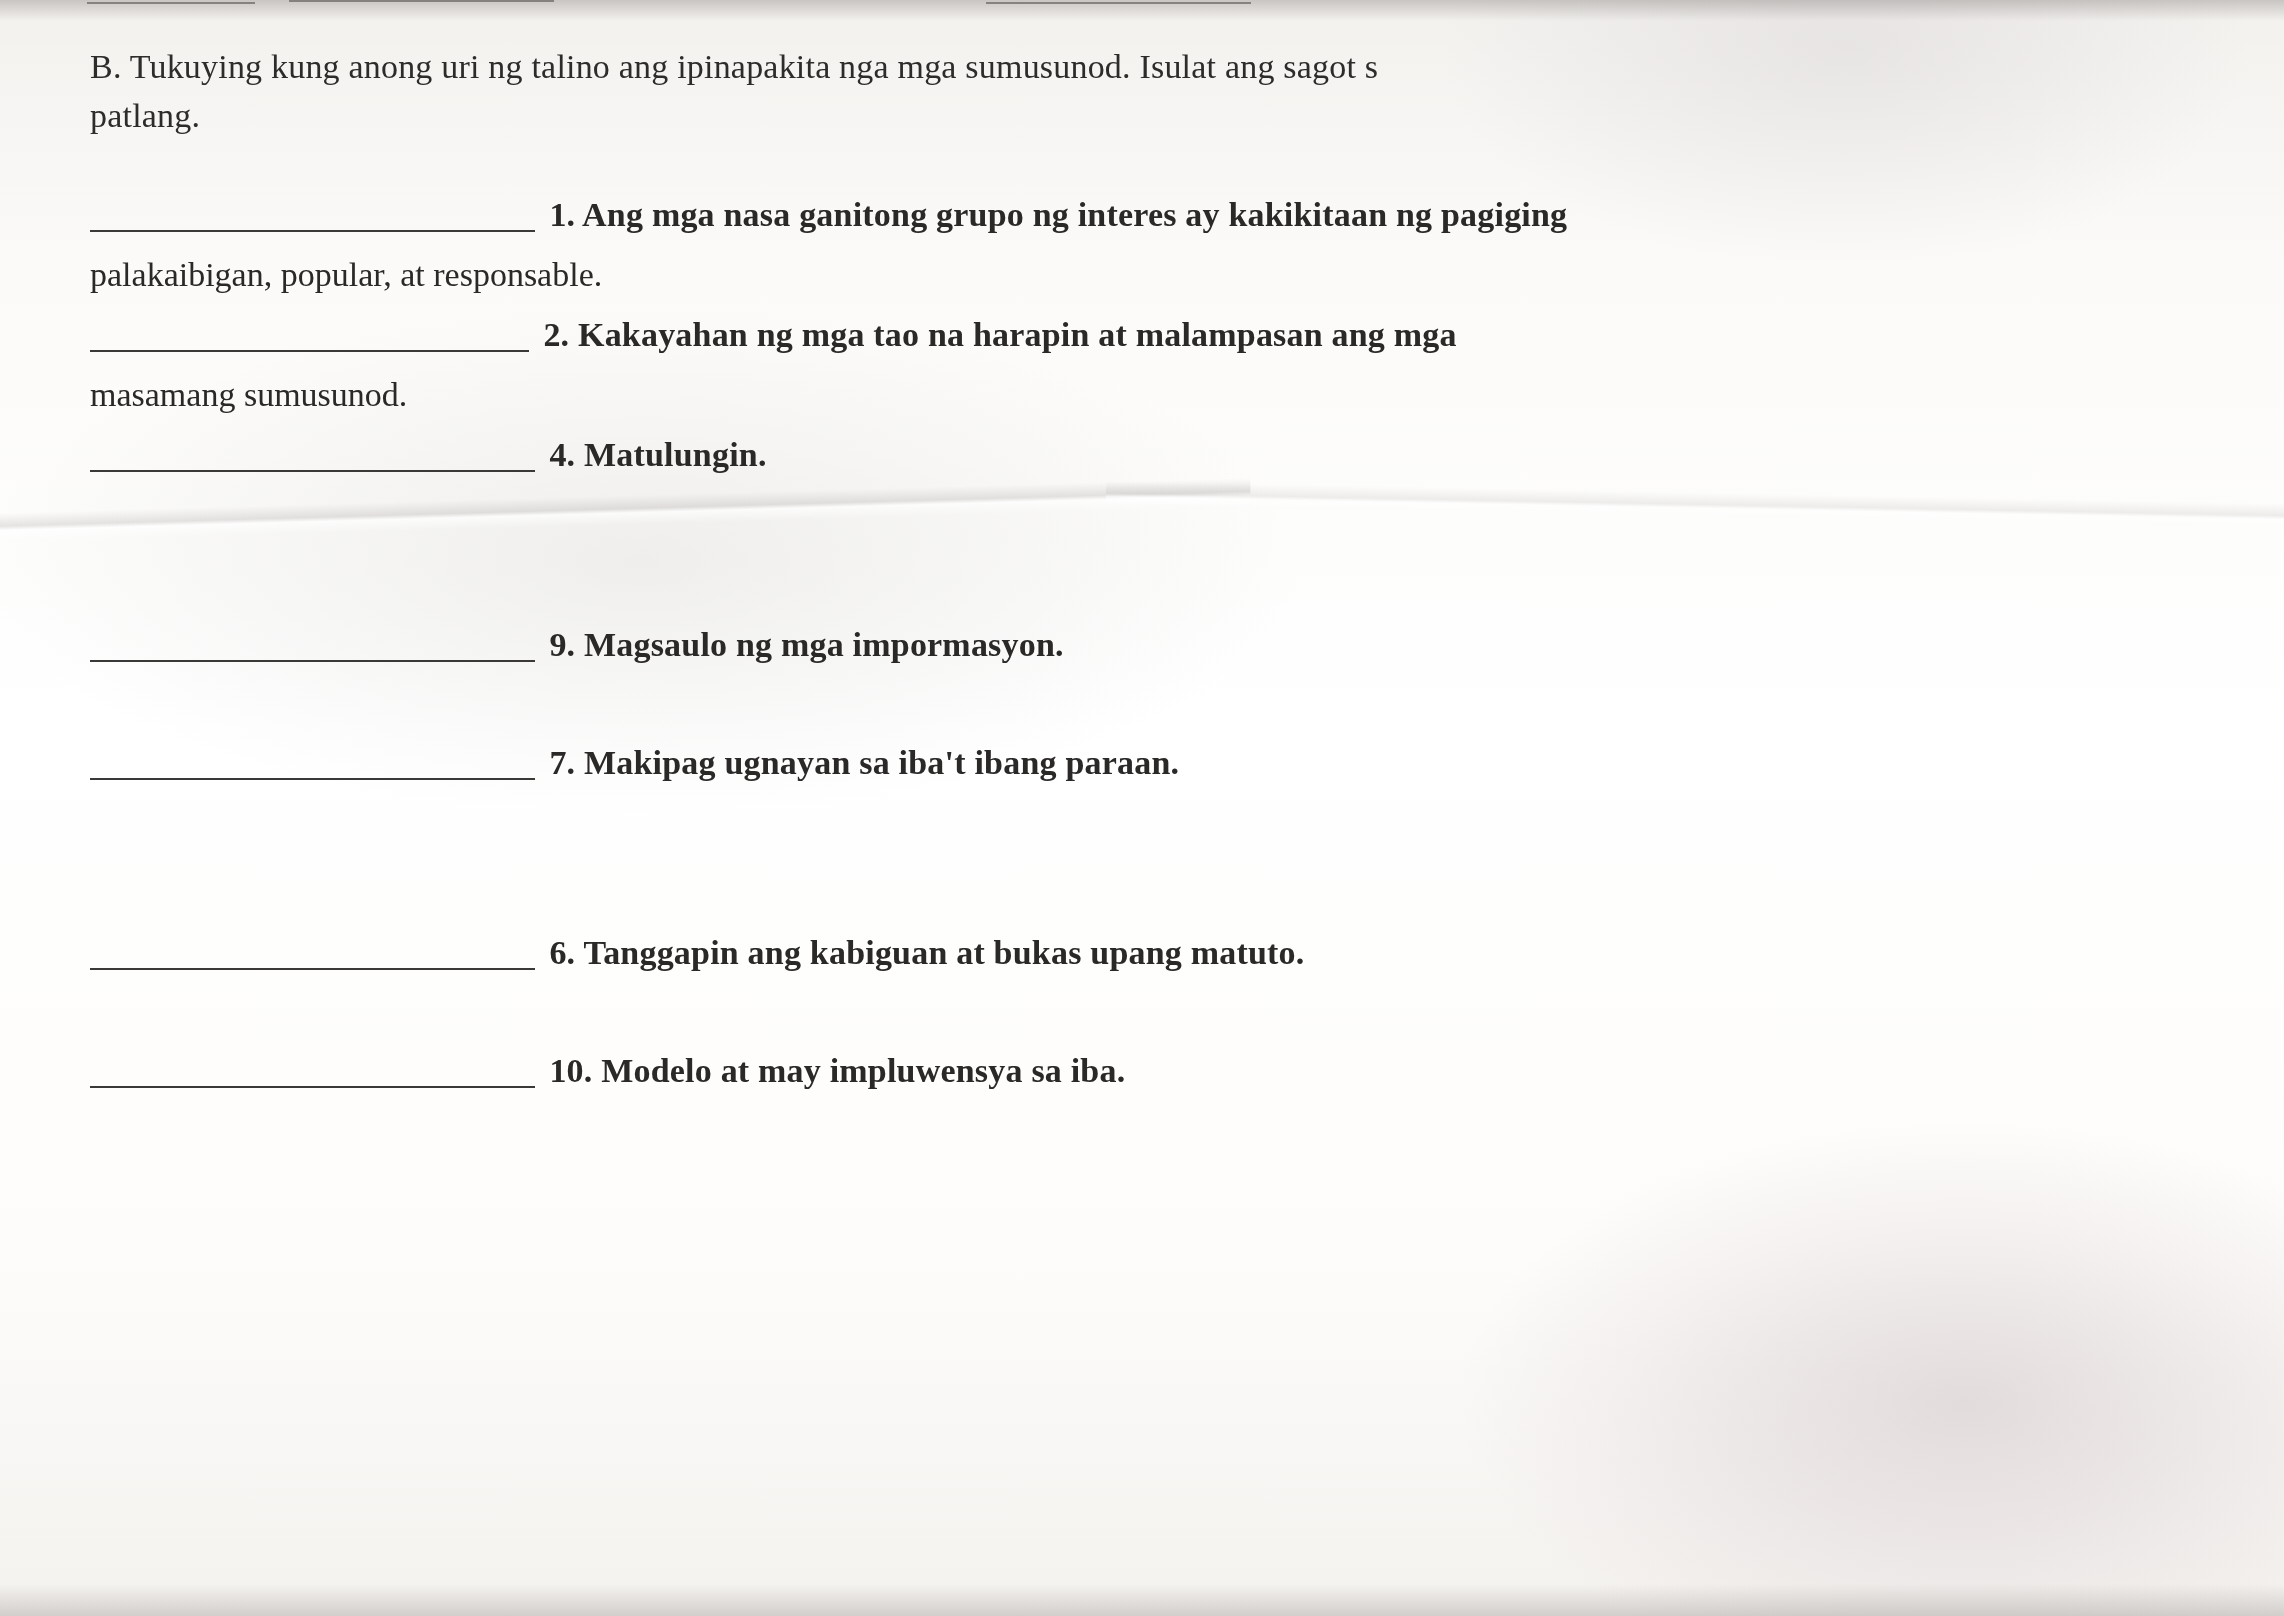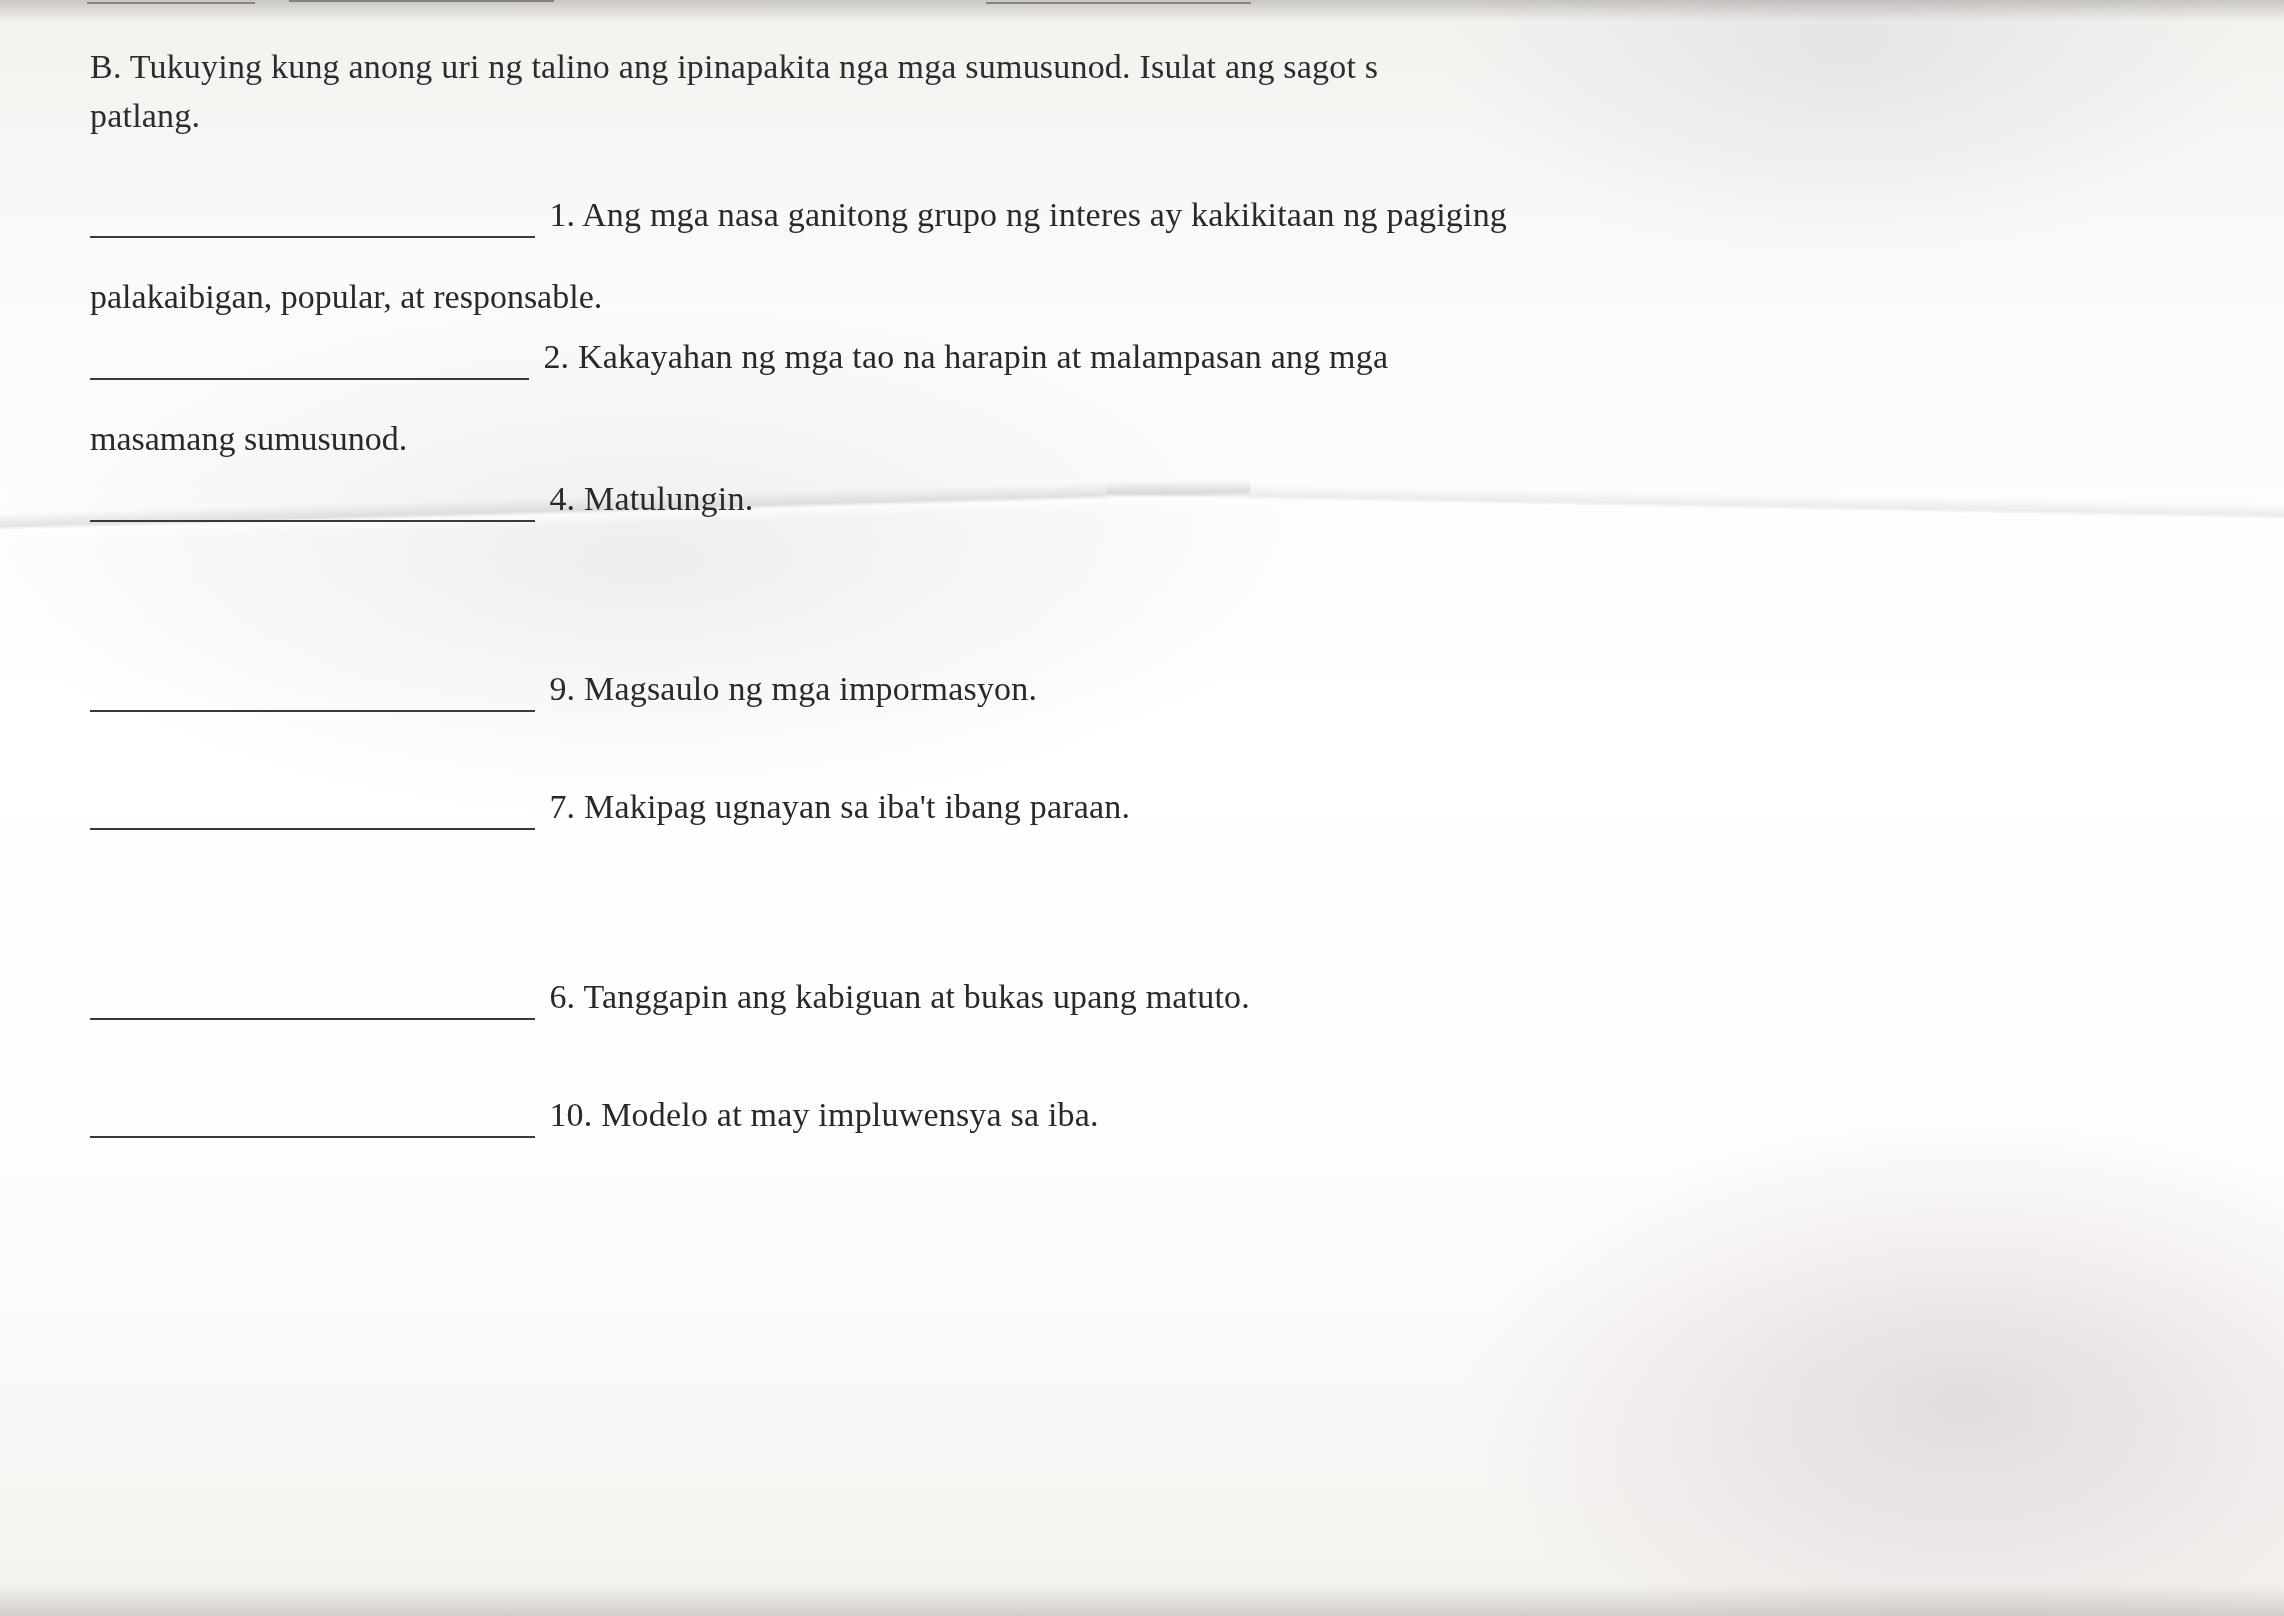--- a/index.html
+++ b/index.html
@@ -101,21 +101,22 @@
   }
 
   .item {
     position: relative;
     display: block;
     margin-bottom: 0;
   }
 
   .row {
     display: flex;
-    align-items: flex-end;
+    align-items: center;
+    font-weight: bold;
   }
 
   .blank {
     flex: 0 0 auto;
     width: 445px;
     border-bottom: 2.4px solid #3b3937;
     height: 32px;
     margin-right: 14.4px;
   }
   .blank.short { width: 439px; }
@@ -126,21 +127,21 @@
     color: #2b2928;
     letter-spacing: 0.2px;
     white-space: nowrap;
   }
 
   .wrap {
     display: block;
     font-size: 34px;
     line-height: 1.35;
     color: #2b2928;
-    margin-top: 36px;
+    margin-top: 14px;
     margin-bottom: 14.4px;
   }
   .gap-b { height: 77px; }
   .gap-c { height: 72px; }
 </style>
 </head>
 <body>
 
 <div class="page">
   <div class="edge-shadow-top"></div>

